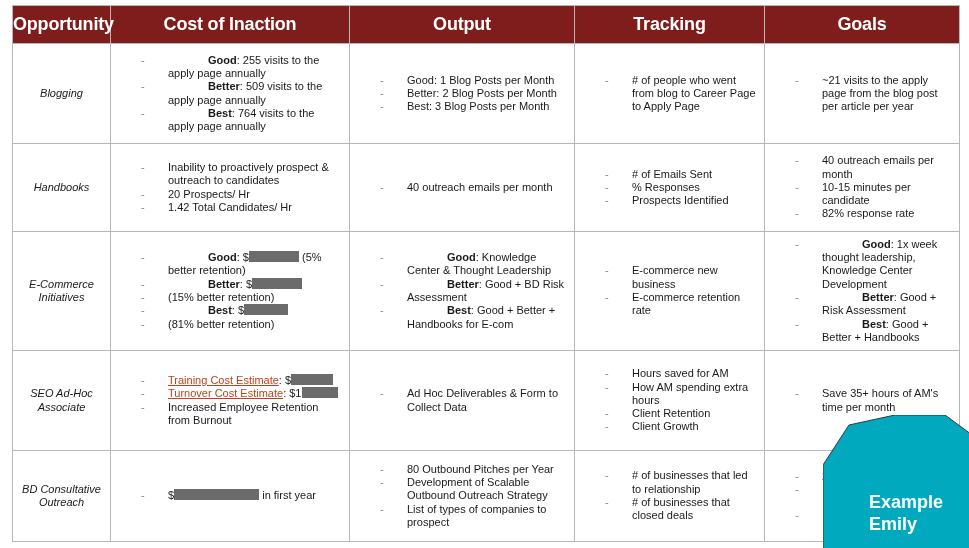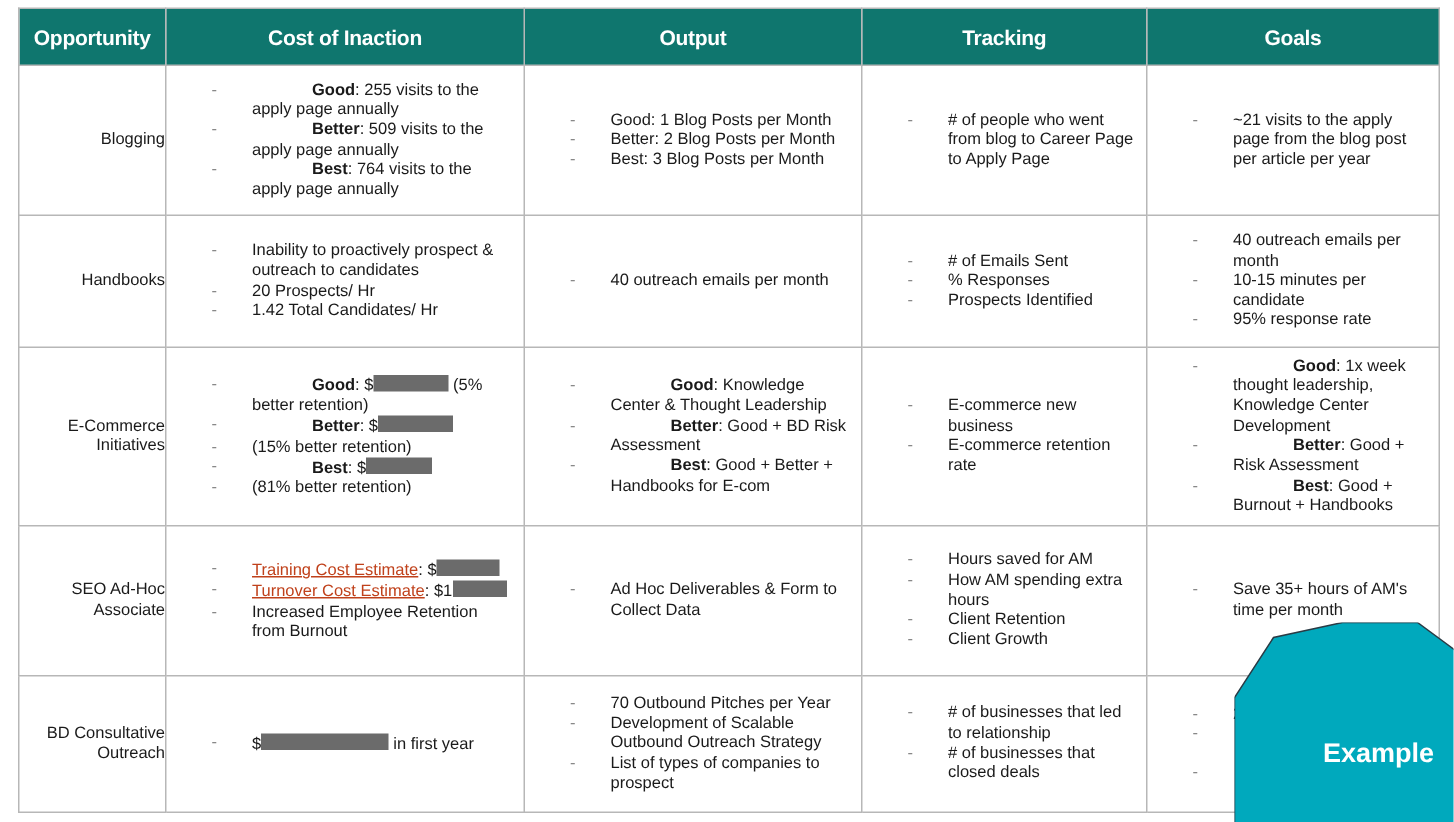--- a/index.html
+++ b/index.html
@@ -1,39 +1,39 @@
 <!DOCTYPE html>
 <html><head>
   <meta charset="utf-8">
   <style>
     html, body { margin: 0; padding: 0; background: #ffffff; }
     body { width: 969px; height: 548px; position: relative; overflow: hidden;
            font-family: "Liberation Sans", sans-serif; color: #1a1a1a; }
     table.grid { position: absolute; left: 12px; top: 5px; border-collapse: collapse;
                  table-layout: fixed; width: 947px; }
     table.grid th, table.grid td { border: 1px solid #b7b7b7; padding: 0; }
-    table.grid th { background: #0f766e; color: #ffffff; font-weight: bold;
-                    font-size: 14px; height: 37px; text-align: center; letter-spacing: -0.2px; }
+    table.grid th { background: #7f1d1d; color: #ffffff; font-weight: bold;
+                    font-size: 18px; height: 37px; text-align: center; letter-spacing: -0.2px; }
     table.grid td { font-size: 11px; line-height: 13.3px; vertical-align: middle; }
-    td.opp { text-align: right; font-size: 12.5px; line-height: 15px; padding: 0 6px; }
+    td.opp { text-align: center; font-size: 12.5px; line-height: 15px; padding: 0 6px; font-style: italic; }
     ul.dash { list-style: none; margin: 0; padding: 0 6px 0 0; }
     ul.dash li { position: relative; padding-left: 57px; }
     ul.dash li::before { content: "-"; position: absolute; left: 30px; top: 0; color: #888; }
     .col-out ul.dash li { padding-left: 57px; }
     .col-out ul.dash li::before { left: 30px; }
     .col-trk ul.dash li { padding-left: 57px; }
     .col-trk ul.dash li::before { left: 30px; }
     .col-goal ul.dash li { padding-left: 57px; }
     .col-goal ul.dash li::before { left: 30px; }
     b { font-weight: bold; margin-left: 40px; }
     .redact { display: inline-block; background: #6b6b6b; height: 11px; vertical-align: -1px; }
     .link { color: #c0411b; text-decoration: underline; }
     .badge { position: absolute; left: 823px; top: 415px; width: 160px; height: 140px; }
     .badge svg { position: absolute; left: 0; top: 0; }
-    .badge-text { position: absolute; left: 46px; top: 76px; width: 100px; text-align: center;
+    .badge-text { position: absolute; left: 46px; top: 76px; width: 100px; text-align: left;
                   color: #ffffff; font-weight: bold; font-size: 18px; line-height: 22px;
                   font-family: "Liberation Sans", sans-serif; }
   </style>
 </head>
 <body>
 
 <table class="grid">
   <colgroup>
     <col style="width:98px">
       <col style="width:239px">
@@ -98,21 +98,21 @@
         <ul class="dash">
           <li># of Emails Sent</li>
           <li>% Responses</li>
           <li>Prospects Identified</li>
         </ul>
       </td>
       <td class="col-goal">
         <ul class="dash">
           <li>40 outreach emails per month</li>
           <li>10-15 minutes per candidate</li>
-          <li>95% response rate</li>
+          <li>82% response rate</li>
         </ul>
       </td>
     </tr>
 
     <tr style="height:119px">
       <td class="opp">E-Commerce Initiatives</td>
       <td>
         <ul class="dash">
           <li><b>Good</b><span>: $</span><span class="redact" style="width:50px"></span><span> (5% better retention)</span></li>
           <li><b>Better</b><span>: $</span><span class="redact" style="width:50px"></span></li>
@@ -131,21 +131,21 @@
       <td class="col-trk">
         <ul class="dash">
           <li>E-commerce new business</li>
           <li>E-commerce retention rate</li>
         </ul>
       </td>
       <td class="col-goal">
         <ul class="dash">
           <li><b>Good</b><span>: 1x week thought leadership, Knowledge Center Development</span></li>
           <li><b>Better</b><span>: Good + Risk Assessment</span></li>
-          <li><b>Best</b><span>: Good + Burnout + Handbooks</span></li>
+          <li><b>Best</b><span>: Good + Better + Handbooks</span></li>
         </ul>
       </td>
     </tr>
 
     <tr style="height:100px">
       <td class="opp">SEO Ad-Hoc Associate</td>
       <td>
         <ul class="dash">
           <li><span class="link">Training Cost Estimate</span><span>: $</span><span class="redact" style="width:42px"></span></li>
           <li><span class="link">Turnover Cost Estimate</span><span>: $1</span><span class="redact" style="width:36px"></span></li>
@@ -174,21 +174,21 @@
 
     <tr style="height:91px">
       <td class="opp">BD Consultative Outreach</td>
       <td>
         <ul class="dash">
           <li><span>$</span><span class="redact" style="width:85px"></span><span> in first year</span></li>
         </ul>
       </td>
       <td class="col-out">
         <ul class="dash">
-          <li>70 Outbound Pitches per Year</li>
+          <li>80 Outbound Pitches per Year</li>
           <li>Development of Scalable Outbound Outreach Strategy</li>
           <li>List of types of companies to prospect</li>
         </ul>
       </td>
       <td class="col-trk">
         <ul class="dash">
           <li># of businesses that led to relationship</li>
           <li># of businesses that closed deals</li>
         </ul>
       </td>
@@ -202,14 +202,15 @@
     </tr>
   </tbody>
 </table>
 
 <div class="badge">
   <svg width="160" height="140" viewBox="0 0 160 140">
     <polygon points="72,0 122,0 160,28 160,140 0,140 0,100 0,50 26,10" fill="#00a9bd" stroke="#2a3b45" stroke-width="1"></polygon>
   </svg>
   <div class="badge-text">
     <div>Example</div>
+    <div>Emily</div>
   </div>
 </div>
 
 </body></html>

